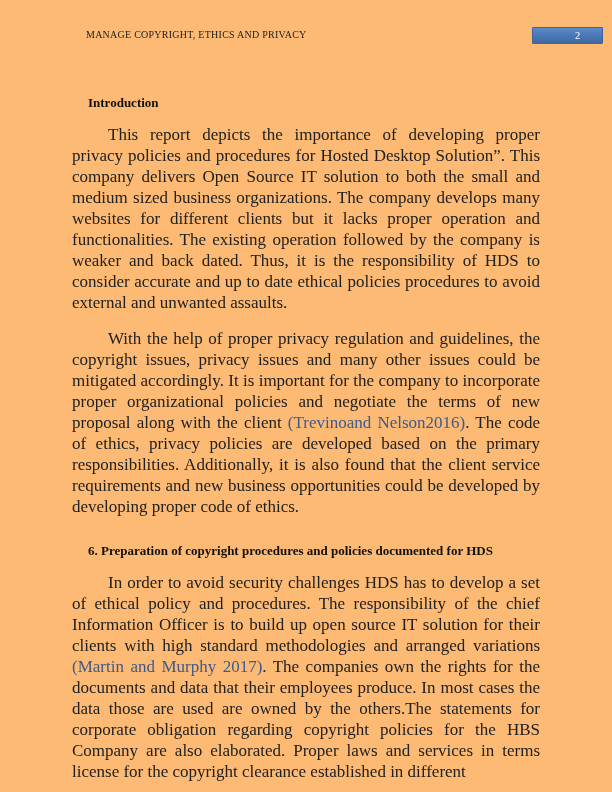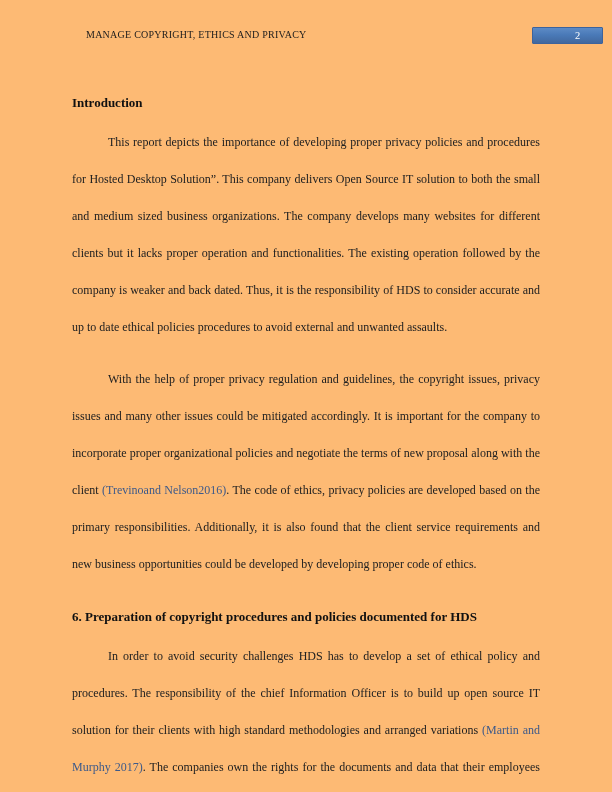--- a/index.html
+++ b/index.html
@@ -53,29 +53,29 @@
   }
   .content {
     position: absolute;
     top: 95px;
     left: 72px;
     right: 72px;
   }
   h1.doc-heading {
     font-size: 13px;
     font-weight: bold;
-    margin: 0 0 13px 0;
+    margin: 0 0 13px 16px;
     color: #111111;
   }
   h1.doc-heading.spaced {
     margin-top: 26px;
   }
   p.para {
-    font-size: 12px;
-    line-height: 37px;
+    font-size: 17px;
+    line-height: 21px;
     text-align: justify;
     text-indent: 36px;
     margin: 9px 0 15px 0;
     color: #212121;
   }
   .citation {
     color: #3d5a8a;
   }
 </style>
 </head>

